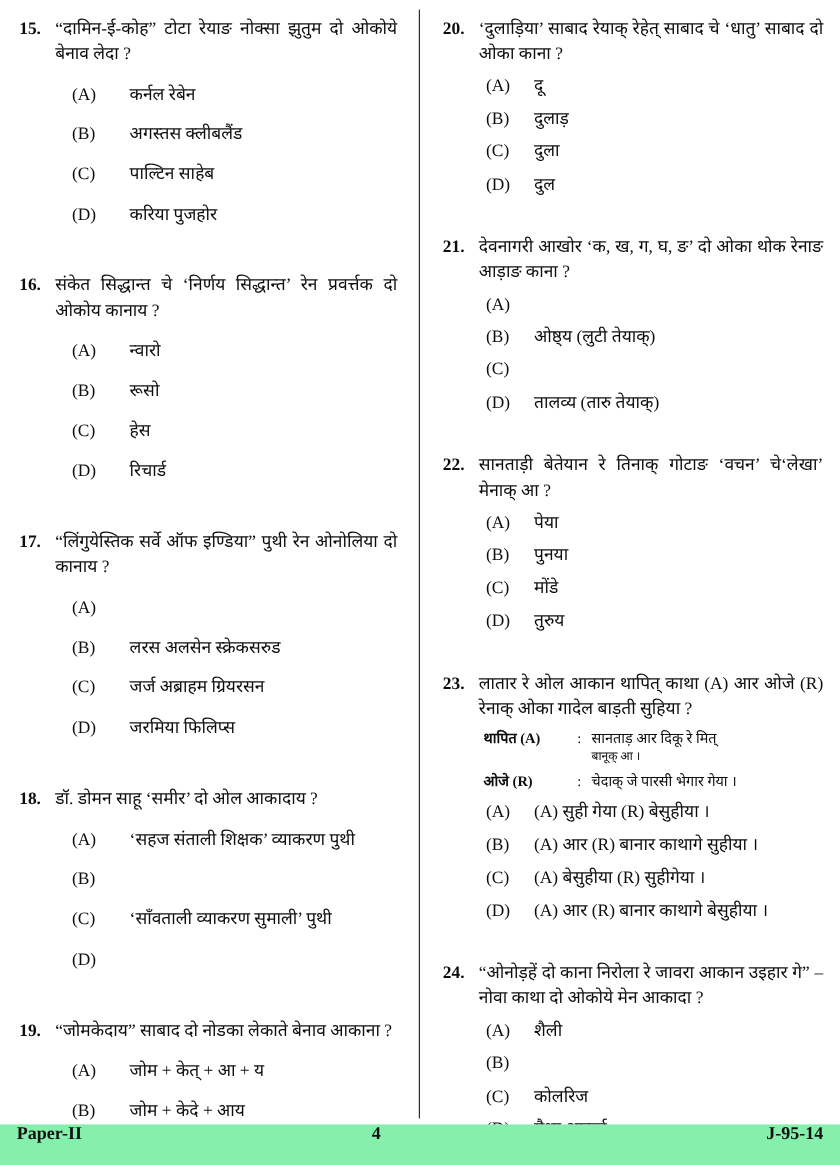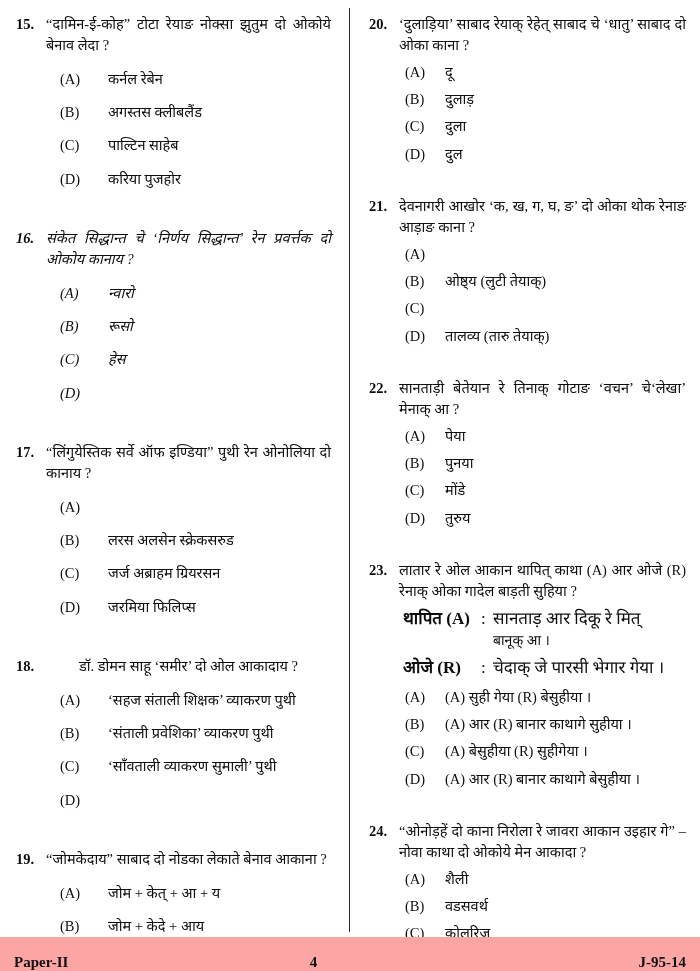--- a/index.html
+++ b/index.html
@@ -77,21 +77,21 @@
     min-width: 0;
   }
   .q-text {
     font-size: 14.5px;
     line-height: 1.44;
     text-align: justify;
     text-justify: inter-word;
     margin: 0;
   }
   .q-text.nojust {
-    text-align: center;
+    text-align: left;
   }
 
   
   .opts {
     margin: 0;
     padding: 0;
     list-style: none;
   }
   .opt {
     display: flex;
@@ -116,56 +116,56 @@
 
   
   .col-right .opts { margin-top: 6px; }
   .col-right .opt { margin-bottom: 7px; }
   .col-right .opt-letter { padding-left: 6px; width: 40px; }
 
   
   .ar {
     display: flex;
     align-items: flex-start;
-    font-size: 17px;
+    font-size: 12px;
     line-height: 1.4;
     margin-top: 5px;
     padding-left: 4px;
   }
   .ar-label {
     font-weight: bold;
     flex: 0 0 auto;
     width: 78px;
   }
   .ar-colon {
     flex: 0 0 auto;
     width: 12px;
   }
   .ar-value {
     flex: 1 1 auto;
     min-width: 0;
     text-align: justify;
   }
   .ar-cont {
     padding-left: 94px;
-    font-size: 14px;
+    font-size: 10px;
     line-height: 1.4;
     margin-top: 1px;
   }
 
   
   .footer {
     position: absolute;
     left: 0;
     bottom: 0;
     width: 700px;
     height: 34px;
-    background: #fca5a5;
+    background: #86efac;
     display: flex;
-    align-items: flex-end;
+    align-items: flex-start;
     box-sizing: border-box;
     padding: 0 14px;
   }
   .footer-left,
   .footer-right {
     font-weight: bold;
     font-size: 15px;
     color: #111111;
     white-space: nowrap;
   }
@@ -209,40 +209,41 @@
               </li>
               <li class="opt">
                 <span class="opt-letter">(D)</span>
                 <span class="opt-text">करिया पुजहोर</span>
               </li>
             </ul>
           </div>
         </div>
       </div>
 
-      <div class="q-block" style="margin-bottom:26px;font-style:italic;">
+      <div class="q-block" style="margin-bottom:26px;">
         <div class="q">
           <div class="q-num">16.</div>
           <div class="q-body">
             <p class="q-text">संकेत सिद्धान्त चे ‘निर्णय सिद्धान्त’ रेन प्रवर्त्तक दो ओकोय कानाय ?</p>
             <ul class="opts">
               <li class="opt">
                 <span class="opt-letter">(A)</span>
                 <span class="opt-text">न्वारो</span>
               </li>
               <li class="opt">
                 <span class="opt-letter">(B)</span>
                 <span class="opt-text">रूसो</span>
               </li>
               <li class="opt">
                 <span class="opt-letter">(C)</span>
                 <span class="opt-text">हेस</span>
               </li>
               <li class="opt">
                 <span class="opt-letter">(D)</span>
+                <span class="opt-text">रिचार्ड</span>
               </li>
             </ul>
           </div>
         </div>
       </div>
 
       <div class="q-block" style="margin-bottom:26px;">
         <div class="q">
           <div class="q-num">17.</div>
           <div class="q-body">
@@ -273,21 +274,20 @@
           <div class="q-num">18.</div>
           <div class="q-body">
             <p class="q-text nojust">डॉ. डोमन साहू ‘समीर’ दो ओल आकादाय ?</p>
             <ul class="opts">
               <li class="opt">
                 <span class="opt-letter">(A)</span>
                 <span class="opt-text">‘सहज संताली शिक्षक’ व्याकरण पुथी</span>
               </li>
               <li class="opt">
                 <span class="opt-letter">(B)</span>
-                <span class="opt-text">‘संताली प्रवेशिका’ व्याकरण पुथी</span>
               </li>
               <li class="opt">
                 <span class="opt-letter">(C)</span>
                 <span class="opt-text">‘साँवताली व्याकरण सुमाली’ पुथी</span>
               </li>
               <li class="opt">
                 <span class="opt-letter">(D)</span>
               </li>
             </ul>
           </div>
@@ -447,21 +447,20 @@
           <div class="q-num">24.</div>
           <div class="q-body">
             <p class="q-text">“ओनोड़हें दो काना निरोला रे जावरा आकान उइहार गे” – नोवा काथा दो ओकोये मेन आकादा ?</p>
             <ul class="opts">
               <li class="opt">
                 <span class="opt-letter">(A)</span>
                 <span class="opt-text">शैली</span>
               </li>
               <li class="opt">
                 <span class="opt-letter">(B)</span>
-                <span class="opt-text">वडसवर्थ</span>
               </li>
               <li class="opt">
                 <span class="opt-letter">(C)</span>
                 <span class="opt-text">कोलरिज</span>
               </li>
               <li class="opt">
                 <span class="opt-letter">(D)</span>
                 <span class="opt-text">मैथ्यू आर्न्ल्ड</span>
               </li>
             </ul>

